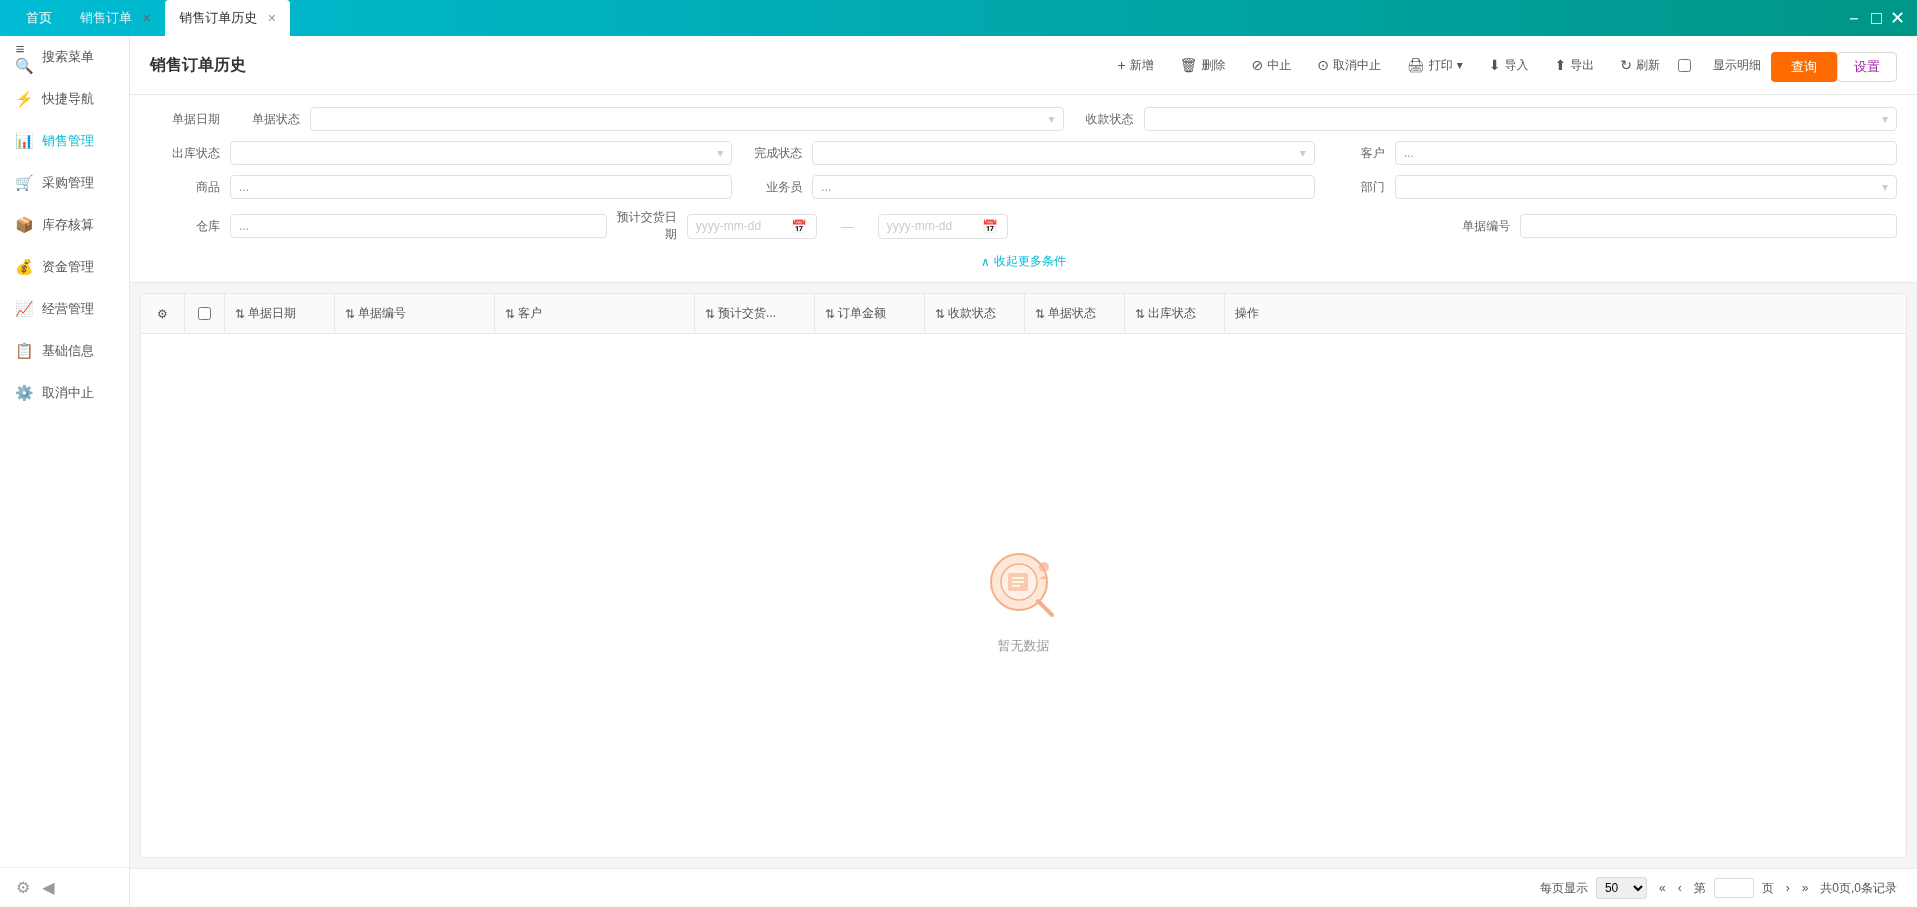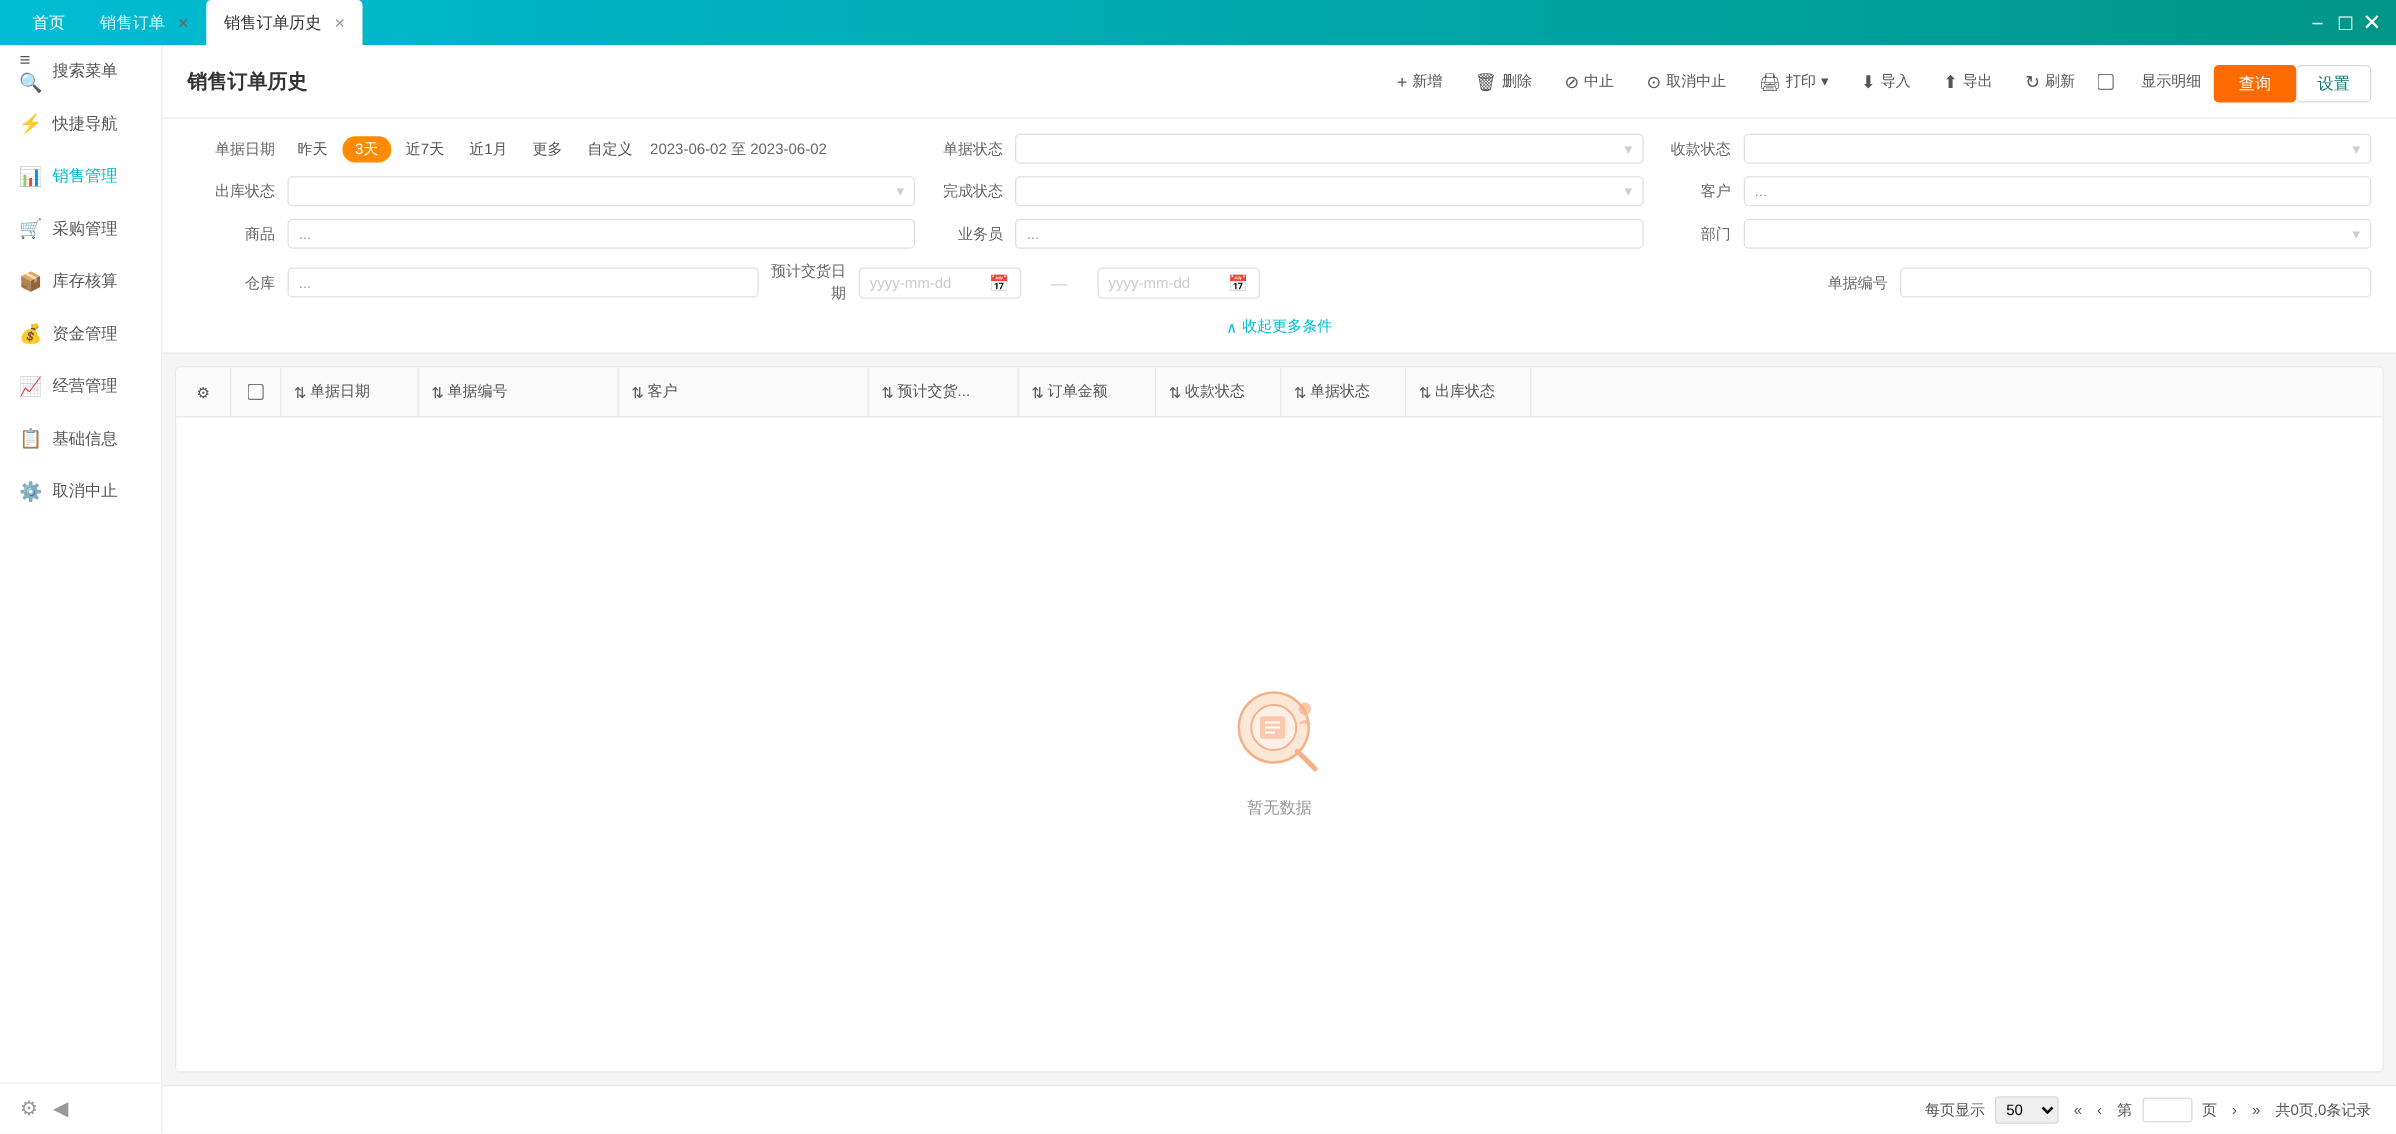--- a/index.html
+++ b/index.html
@@ -78,21 +78,21 @@
     .empty-text { font-size: 13px; color: #999; }
 
     
     .footer { background: white; border-top: 1px solid #e8e8e8; padding: 8px 20px; display: flex; align-items: center; justify-content: flex-end; gap: 8px; flex-shrink: 0; font-size: 12px; color: #555; }
     .page-size-select { border: 1px solid #d9d9d9; border-radius: 3px; padding: 2px 4px; font-size: 12px; }
     .page-nav { display: flex; align-items: center; gap: 4px; }
     .page-nav span { cursor: pointer; padding: 2px 4px; color: #555; }
     .page-input { border: 1px solid #d9d9d9; border-radius: 3px; width: 40px; text-align: center; padding: 2px; font-size: 12px; }
 
     .btn-search { background: #ff6b00; color: white; border: none; border-radius: 4px; padding: 6px 20px; font-size: 13px; cursor: pointer; }
-    .btn-set { background: white; color: #0f766e; border: 1px solid #d9d9d9; border-radius: 4px; padding: 5px 16px; font-size: 13px; cursor: pointer; margin-top: 4px; }
+    .btn-set { background: white; color: #a21caf; border: 1px solid #d9d9d9; border-radius: 4px; padding: 5px 16px; font-size: 13px; cursor: pointer; margin-top: 4px; }
     .btn-group { display: flex; flex-direction: row; align-items: flex-end; }
 
     
     .empty-svg { width: 120px; height: 100px; }
   </style>
 </head>
 <body>
 
 <div class="top-bar">
   <div class="tab-item home">
@@ -204,31 +204,20 @@
           <button class="btn-search">查询</button>
           <button class="btn-set">设置</button>
         </div>
       </div>
     </div>
 
     <div class="filter-area">
 
       <div class="filter-row">
         <span class="filter-label">单据日期</span>
-        <div class="filter-value">
-          <div class="date-tabs">
-            <span class="date-tab">昨天</span>
-            <span class="date-tab active">3天</span>
-            <span class="date-tab">近7天</span>
-            <span class="date-tab">近1月</span>
-            <span class="date-tab">更多</span>
-            <span class="date-tab">自定义</span>
-          </div>
-          <span class="date-range">2023-06-02 至 2023-06-02</span>
-        </div>
 
         <span class="filter-label">单据状态</span>
         <div class="filter-col">
           <div class="filter-select" style="flex:1;">
             <span></span>
             <span class="arrow">▾</span>
           </div>
         </div>
 
         <span class="filter-label">收款状态</span>
@@ -354,20 +343,23 @@
           <span>⇅</span>
           <span>收款状态</span>
         </div>
         <div class="th th-docstatus">
           <span>⇅</span>
           <span>单据状态</span>
         </div>
         <div class="th th-outstatus">
           <span>⇅</span>
           <span>出库状态</span>
+        </div>
+        <div class="th th-op">
+          <span>操作</span>
         </div>
       </div>
 
       <div class="empty-state">
         <svg class="empty-svg" viewBox="0 0 120 100" xmlns="http://www.w3.org/2000/svg">
 
           <circle cx="55" cy="45" r="28" fill="#fde8d8" stroke="#f5b08a" stroke-width="2"></circle>
           <circle cx="55" cy="45" r="18" fill="#fef0e6" stroke="#f5b08a" stroke-width="1.5"></circle>
           <line x1="74" y1="64" x2="88" y2="78" stroke="#f5b08a" stroke-width="4" stroke-linecap="round"></line>
 

